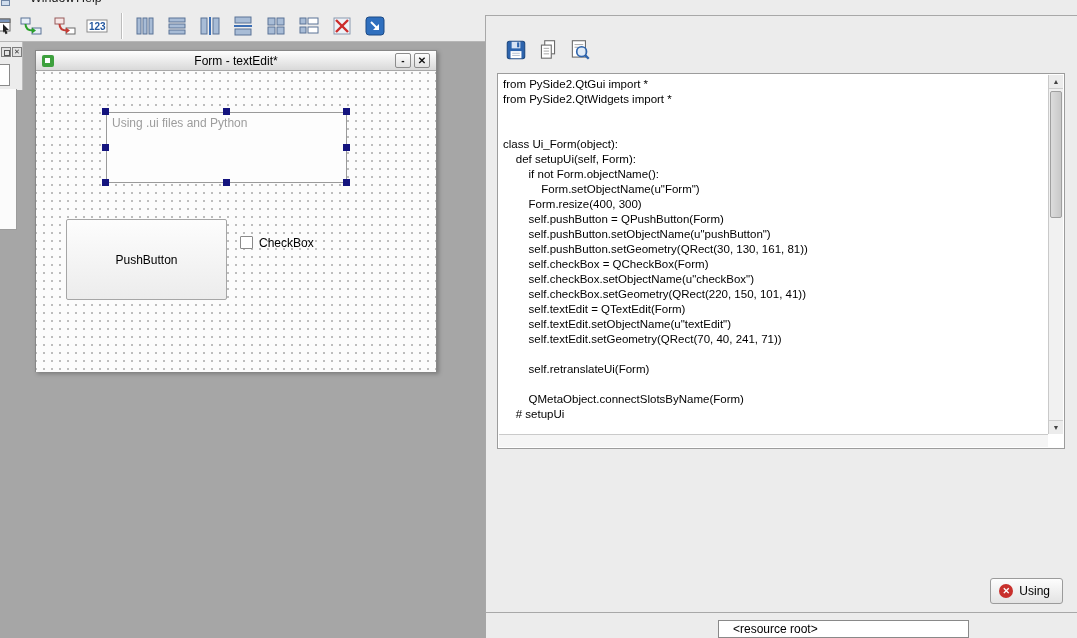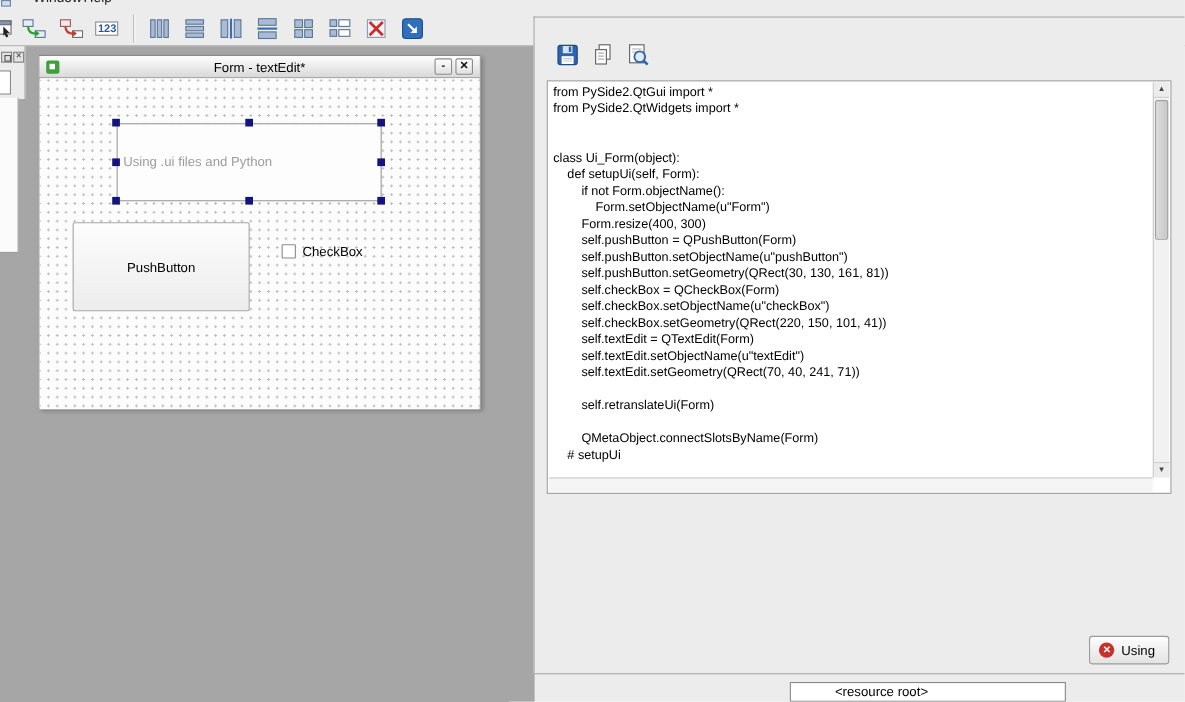--- a/index.html
+++ b/index.html
@@ -31,43 +31,43 @@
   .form-icon { position:absolute; left:6px; top:4px; width:12px; height:12px; background:#3da03d; border-radius:2px; }
   .form-icon::after { content:""; position:absolute; left:3px; top:3px; width:5px; height:5px; background:#fff; }
   .win-btn { position:absolute; top:2px; width:16px; height:15px; border:1px solid #8c8c8c; border-radius:2px; background:linear-gradient(#fdfdfd,#e1e1e1); font-size:10px; font-weight:bold; line-height:12px; text-align:center; padding:0; color:#111; }
   .win-btn-min { right:25px; }
   .win-btn-close { right:6px; }
   .form-body { position:absolute; left:0; top:21px; width:400px; height:300px;
     background-color:#fcfcfc;
     background-image:radial-gradient(circle, #bdbdbd 0.9px, transparent 1px);
     background-size:8px 8px; background-position:4px 5px; }
   .w-textedit { position:absolute; left:70px; top:40px; width:241px; height:71px; background:#fdfdfd; border:1px solid #9a9a9a; }
-  .w-textedit .ph { padding:3px 5px; font-size:12px; color:#9d9d9d;margin-top:24px; }
+  .w-textedit .ph { padding:3px 5px; font-size:12px; color:#9d9d9d; }
   .handle { position:absolute; width:7px; height:7px; background:#14147e; }
-  .w-pushbutton { position:absolute; left:30px; top:130px; width:161px; height:81px; background:linear-gradient(#fdfdfd,#ececec); border:1px solid #a6a6a6; border-radius:2px; display:flex; align-items:center; justify-content:center; font-size:12px; }
-  .w-checkbox { position:absolute; left:220px; top:150px; width:101px; height:41px; display:flex; }
+  .w-pushbutton { position:absolute; left:30px; top:147px; width:161px; height:81px; background:linear-gradient(#fdfdfd,#ececec); border:1px solid #a6a6a6; border-radius:2px; display:flex; align-items:center; justify-content:center; font-size:12px; }
+  .w-checkbox { position:absolute; left:204px; top:150px; width:101px; height:41px; display:flex; align-items:center; }
   .cb-indicator { width:13px; height:13px; background:#fff; border:1px solid #8a8a8a; border-radius:1px; margin-right:6px; }
   .cb-label { font-size:12px; }
   
   .preview-dialog { position:absolute; left:485px; top:15px; width:592px; height:598px; background:#ececec; border:1px solid #a8a8a8; border-right:none; }
   .pd-btn { position:absolute; top:21px; width:26px; height:26px; background:transparent; border:none; padding:1px; }
   .pd-save { left:17px; } .pd-copy { left:49px; } .pd-find { left:81px; }
   .code-area { position:absolute; left:11px; top:57px; width:568px; height:376px; background:#fff; border:1px solid #9c9c9c; }
   .code-viewport { position:absolute; left:1px; top:1px; right:16px; bottom:14px; overflow:hidden; }
   .code { margin:0; padding:2px 4px; font-family:"Liberation Sans", sans-serif; font-size:11.5px; line-height:15px; white-space:pre-wrap; color:#000; }
   .vscroll { position:absolute; top:1px; right:1px; width:15px; bottom:14px; background:#f1f1f1; border-left:1px solid #c9c9c9; }
   .sb-btn { position:absolute; left:0; width:14px; height:14px; background:#ececec; border:none; padding:0; font-size:7px; color:#444; display:flex; align-items:center; justify-content:center; }
   .sb-up { top:0; border-bottom:1px solid #cfcfcf; }
   .sb-down { bottom:0; border-top:1px solid #cfcfcf; }
   .sb-thumb { position:absolute; left:1px; right:1px; top:16px; height:127px; background:linear-gradient(90deg,#dcdcdc,#c8c8c8); border:1px solid #9f9f9f; border-radius:2px; }
   .hscroll { position:absolute; left:1px; right:16px; bottom:1px; height:13px; background:#f5f5f5; border-top:1px solid #cacaca; }
   .close-btn { position:absolute; right:14px; bottom:8px; height:26px; display:flex; align-items:center; gap:6px; padding:0 12px 0 8px; background:linear-gradient(#fdfdfd,#e3e3e3); border:1px solid #9b9b9b; border-radius:3px; font-size:12px; font-family:"Liberation Sans", sans-serif; }
   .close-x { width:14px; height:14px; border-radius:50%; background:#c8302c; color:#fff; font-size:9px; font-weight:bold; display:flex; align-items:center; justify-content:center; }
   
-  .resource-item { position:absolute; left:718px; top:620px; width:251px; height:18px; background:#fff; border:1px solid #898989; font-size:12px; line-height:16px; padding-left:40px; }
+  .resource-item { position:absolute; left:718px; top:620px; width:251px; height:18px; background:#fff; border:1px solid #898989; font-size:12px; line-height:16px; padding-left:14px; }
 </style>
 </head>
 <body>
 
 <div class="screen">
 
   <div class="header">
     <div class="menubar">
       <span class="menu-stub"></span>
       <span class="menu-item menu-window">Window</span>

